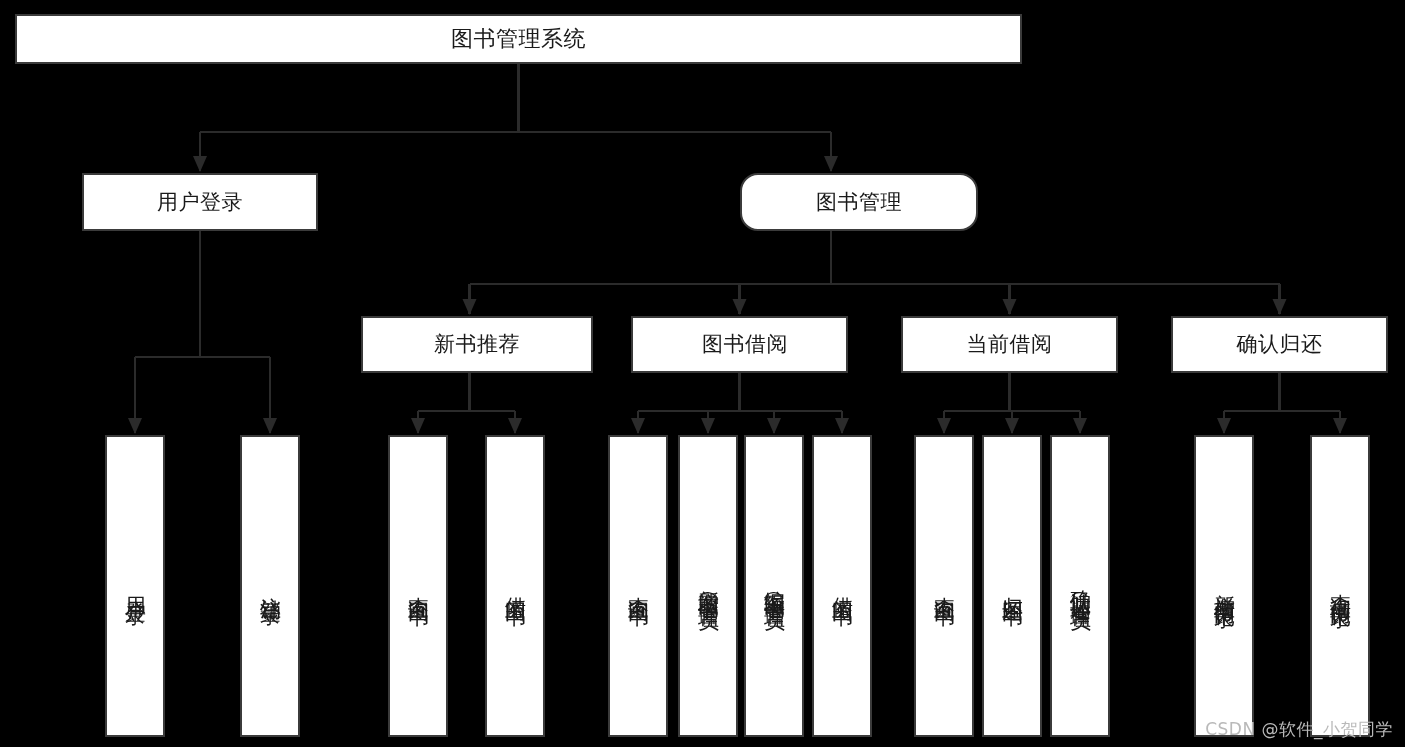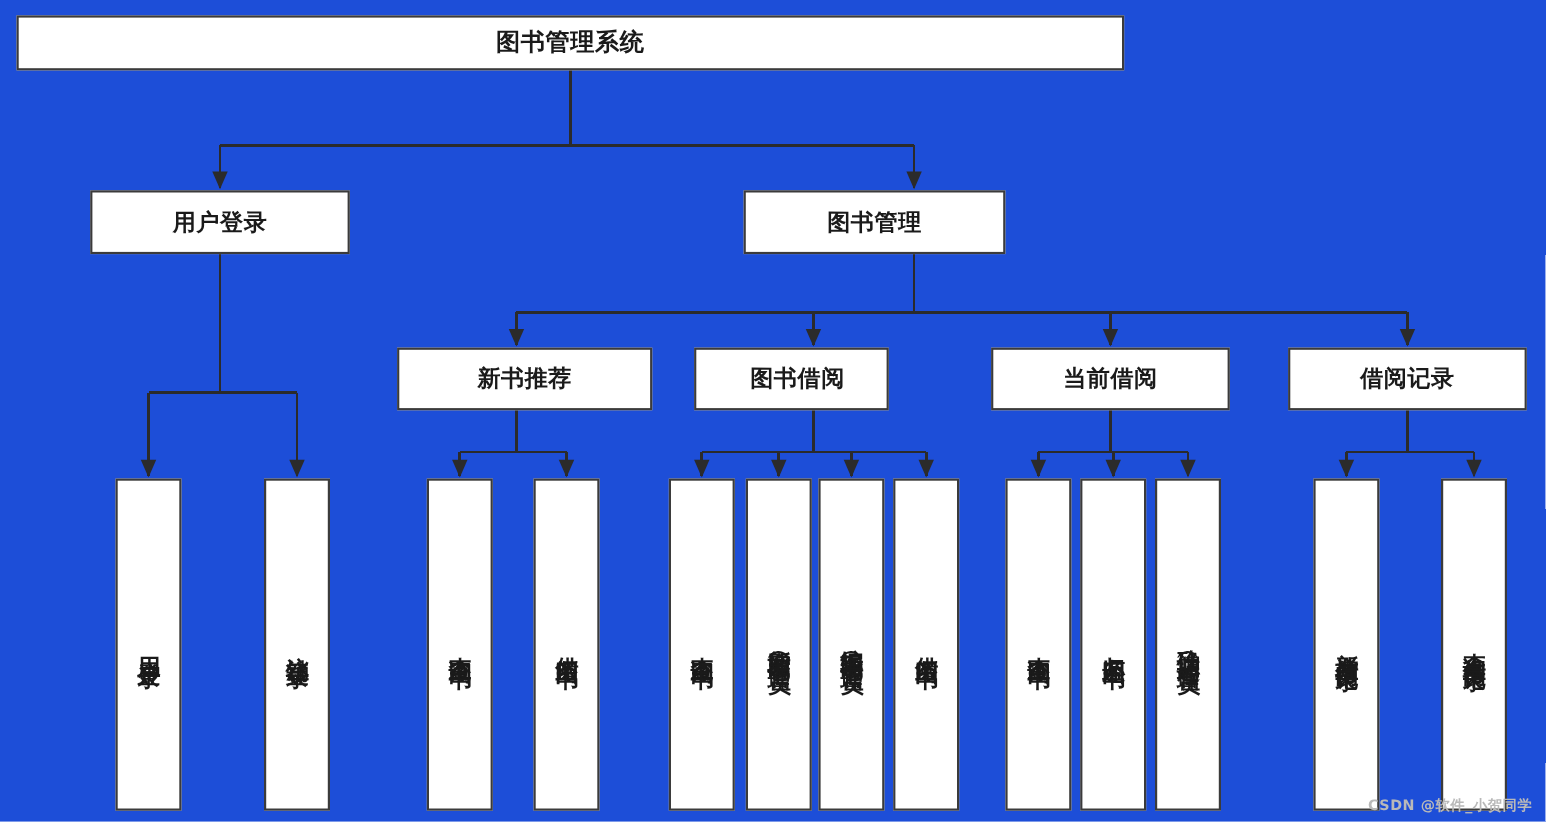--- a/index.html
+++ b/index.html
@@ -8,23 +8,22 @@
     padding: 0;
     background: #ffffff;
   }
   body {
     font-family: "DejaVu Sans", "Liberation Sans", sans-serif;
   }
   #diagram-root {
     position: relative;
     width: 1405px;
     height: 747px;
-    background: #1d4ed8;
+    background: #000000;
     overflow: hidden;
-    font-weight: bold;
   }
   #edge-layer {
     position: absolute;
     left: 0;
     top: 0;
     width: 1405px;
     height: 747px;
   }
   .node {
     position: absolute;
@@ -61,21 +60,21 @@
     text-orientation: upright;
     font-size: 21px;
     letter-spacing: 3px;
     line-height: 1;
     max-height: 100%;
   }
   #watermark {
     position: absolute;
     right: 12px;
     bottom: 6px;
-    font-size: 13px;
+    font-size: 17px;
     color: #b9b9b9;
     z-index: 9;
     white-space: nowrap;
     pointer-events: none;
     letter-spacing: 0.5px;
   }
 </style>
 </head>
 <body>
 
@@ -136,34 +135,34 @@
       <polygon points="1333,418 1347,418 1340,434" fill="#2b2b2b"></polygon>
     </svg>
 
   <div id="node-layer">
       <div class="node horiz root" style="left: 15px; top: 14px; width: 1007px; height: 50px;">
         <span class="node-label">图书管理系统</span>
       </div>
       <div class="node horiz" style="left: 82px; top: 173px; width: 236px; height: 58px;">
         <span class="node-label">用户登录</span>
       </div>
-      <div class="node horiz" style="left: 676px; top: 173px; width: 238px; height: 58px;">
+      <div class="node horiz" style="left: 740px; top: 173px; width: 238px; height: 58px; border-radius: 18px;">
         <span class="node-label">图书管理</span>
       </div>
       <div class="node horiz" style="left: 361px; top: 316px; width: 232px; height: 57px;">
         <span class="node-label">新书推荐</span>
       </div>
-      <div class="node horiz" style="left: 631px; top: 316px; width: 177px; height: 57px; padding-left: 11px;">
+      <div class="node horiz" style="left: 631px; top: 316px; width: 217px; height: 57px; padding-left: 11px;">
         <span class="node-label">图书借阅</span>
       </div>
       <div class="node horiz" style="left: 901px; top: 316px; width: 217px; height: 57px; align-items: center;">
         <span class="node-label">当前借阅</span>
       </div>
       <div class="node horiz" style="left: 1171px; top: 316px; width: 217px; height: 57px;">
-        <span class="node-label">借阅记录</span>
+        <span class="node-label">确认归还</span>
       </div>
       <div class="node vert" style="left: 105px; top: 435px; width: 60px; height: 302px;">
         <span class="node-label">用户登录</span>
       </div>
       <div class="node vert" style="left: 240px; top: 435px; width: 60px; height: 302px;">
         <span class="node-label">注销登录</span>
       </div>
       <div class="node vert" style="left: 388px; top: 435px; width: 60px; height: 302px;">
         <span class="node-label">查询图书</span>
       </div>

